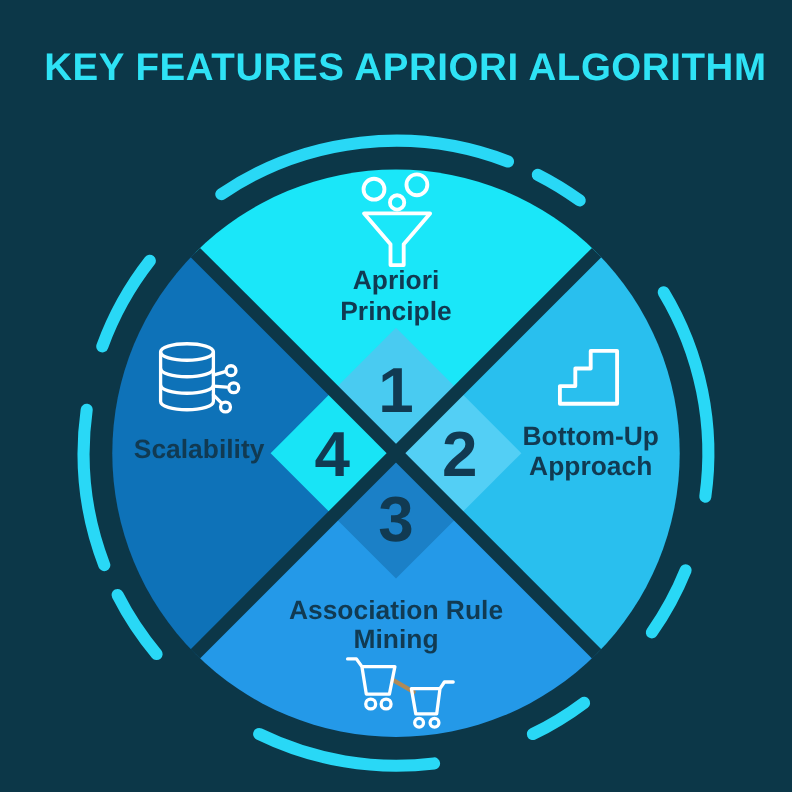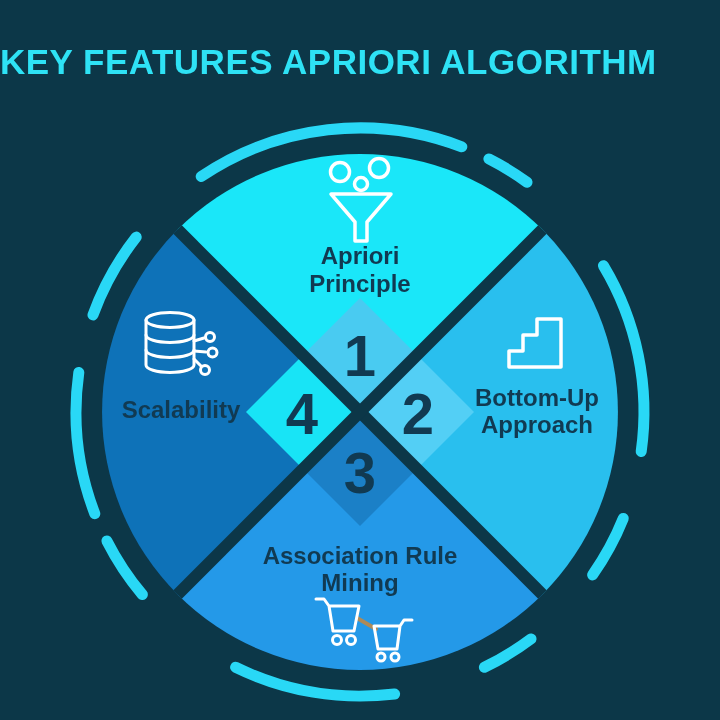--- a/index.html
+++ b/index.html
@@ -4,22 +4,22 @@
 <style>
   html,body{margin:0;padding:0;}
   body{
     width:720px;height:720px;
     background:var(--background,#0c3748);
     font-family:"Liberation Sans", sans-serif;
     overflow:hidden;
   }
   .stage{position:relative;width:720px;height:720px;background:var(--background,#0c3748);}
   h1.title{
-    position:absolute;top:42px;left:0;right:0;margin:0;
-    text-align:left;
+    position:absolute;top:42px;left:17px;right:0;margin:0;
+    text-align:center;
     font-size:35px;font-weight:700;letter-spacing:.5px;
     color:var(--title_text,#2ee2f5);
   }
   svg.diagram{position:absolute;left:0;top:0;}
   .ring-dash{fill:none;stroke:var(--arc_dash,#29d8f6);stroke-width:11;stroke-linecap:round;}
   .divider{stroke:var(--quadrant_divider,#0c3748);stroke-width:12;}
   .num{
     fill:var(--number_text,#113a52);
     font-family:"Liberation Sans", sans-serif;
     font-size:58px;font-weight:700;

